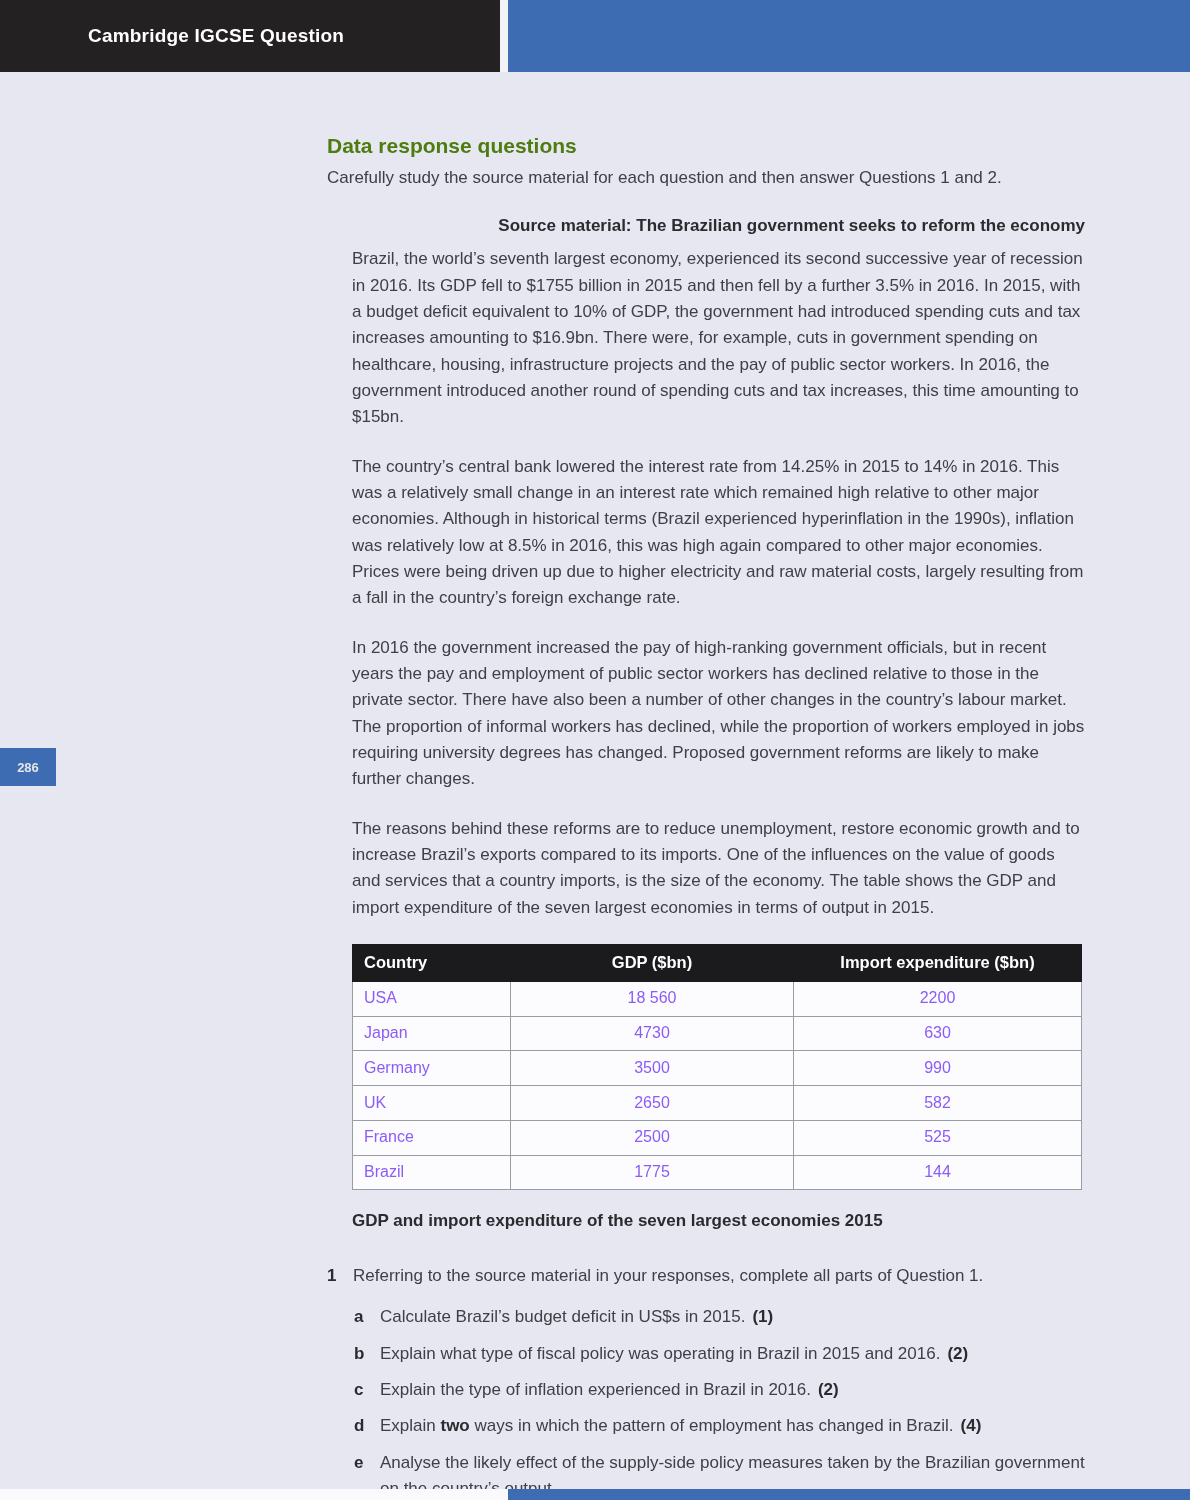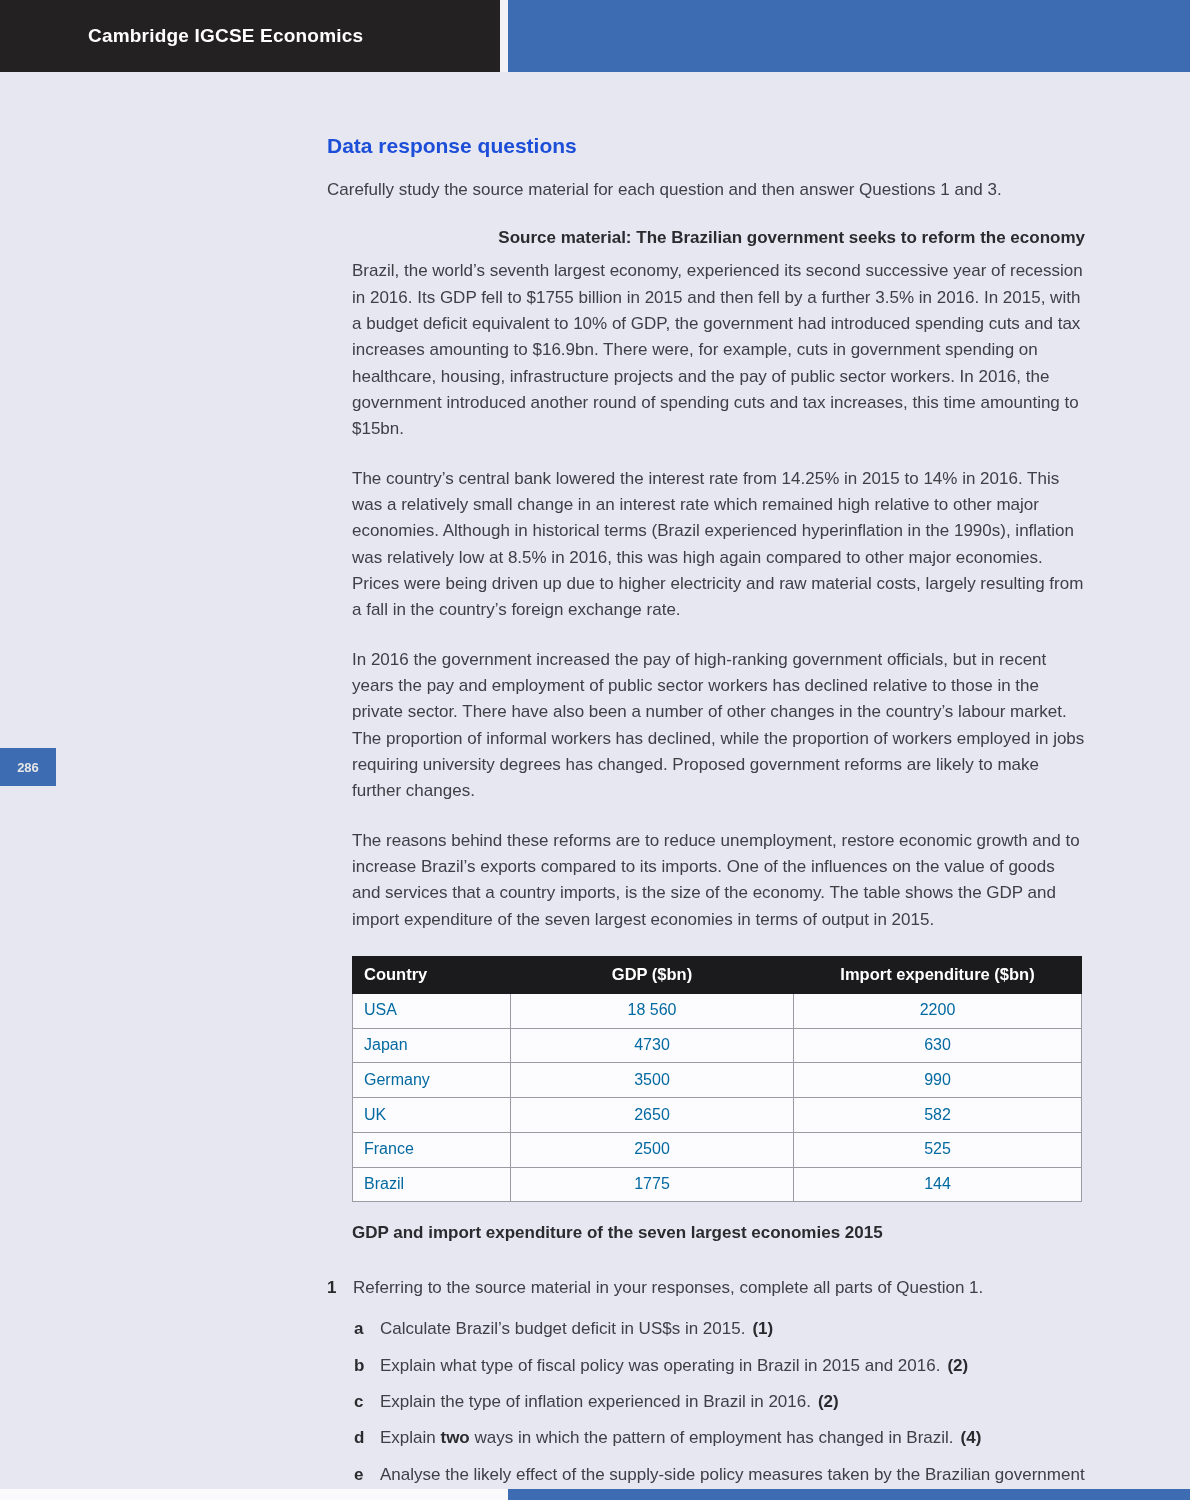--- a/index.html
+++ b/index.html
@@ -33,22 +33,22 @@
     display: flex; align-items: center; justify-content: center;
     font-size: 13px; font-weight: bold;
   }
 
   
   .content {
     position: absolute; left: 327px; top: 130px; width: 758px;
     font-size: 17px; line-height: 1.55;
   }
   .content h1 {
-    margin: 0 0 14px 0;
-    font-size: 21px; font-weight: bold; color: #1d4ed8;
+    margin: 0 0 2px 0;
+    font-size: 21px; font-weight: bold; color: #4d7c0f;
   }
   .intro { margin: 0 0 22px 0; }
 
   .source { margin-left: 25px; }
   .source h2 {
     margin: 0 0 7px 0;
     font-size: 17px; font-weight: bold; color: #2b2b2f; text-align: right;
   }
   .source p.para { margin: 0 0 23px 0; }
 
@@ -67,21 +67,21 @@
     padding: 5px 11px;
     text-align: center;
     font-size: 16.5px;
   }
   table.data-table th.col-country { text-align: left; width: 158px; }
   table.data-table th.col-gdp { width: 283px; }
   table.data-table td {
     background: #fcfcfe;
     border: 1px solid #9b9ba3;
     padding: 4.5px 11px;
-    color: #0369a1;
+    color: #8b5cf6;
   }
   td.c-country { text-align: left; }
   td.c-num { text-align: center; }
 
   .caption {
     margin: 18px 0 28px 0;
     font-weight: bold; color: #2b2b2f;
     font-size: 17px;
   }
 
@@ -97,33 +97,33 @@
   
   .bottom { position: absolute; left: 0; bottom: 0; width: 100%; height: 11px; display: flex; }
   .bottom-white { width: 508px; background: #fafafc; flex-shrink: 0; }
   .bottom-blue { flex: 1; background: #3d6cb3; }
 </style>
 </head>
 <body>
 
 <header class="topbar">
   <div class="topbar-dark">
-    <span class="topbar-title">Cambridge IGCSE Economics</span>
+    <span class="topbar-title">Cambridge IGCSE Question</span>
   </div>
   <div class="topbar-gap"></div>
   <div class="topbar-blue"></div>
 </header>
 
 <div class="page-badge">
   <span>286</span>
 </div>
 
 <main class="content">
   <h1>Data response questions</h1>
-  <p class="intro">Carefully study the source material for each question and then answer Questions 1 and 3.</p>
+  <p class="intro">Carefully study the source material for each question and then answer Questions 1 and 2.</p>
 
   <section class="source">
     <h2>Source material: The Brazilian government seeks to reform the economy</h2>
     <p class="para">Brazil, the world’s seventh largest economy, experienced its second successive year of recession in 2016. Its GDP fell to $1755 billion in 2015 and then fell by a further 3.5% in 2016. In 2015, with a budget deficit equivalent to 10% of GDP, the government had introduced spending cuts and tax increases amounting to $16.9bn. There were, for example, cuts in government spending on healthcare, housing, infrastructure projects and the pay of public sector workers. In 2016, the government introduced another round of spending cuts and tax increases, this time amounting to $15bn.</p>
     <p class="para">The country’s central bank lowered the interest rate from 14.25% in 2015 to 14% in 2016. This was a relatively small change in an interest rate which remained high relative to other major economies. Although in historical terms (Brazil experienced hyperinflation in the 1990s), inflation was relatively low at 8.5% in 2016, this was high again compared to other major economies. Prices were being driven up due to higher electricity and raw material costs, largely resulting from a fall in the country’s foreign exchange rate.</p>
     <p class="para">In 2016 the government increased the pay of high-ranking government officials, but in recent years the pay and employment of public sector workers has declined relative to those in the private sector. There have also been a number of other changes in the country’s labour market. The proportion of informal workers has declined, while the proportion of workers employed in jobs requiring university degrees has changed. Proposed government reforms are likely to make further changes.</p>
     <p class="para">The reasons behind these reforms are to reduce unemployment, restore economic growth and to increase Brazil’s exports compared to its imports. One of the influences on the value of goods and services that a country imports, is the size of the economy. The table shows the GDP and import expenditure of the seven largest economies in terms of output in 2015.</p>
 
     <table class="data-table">
       <thead>

